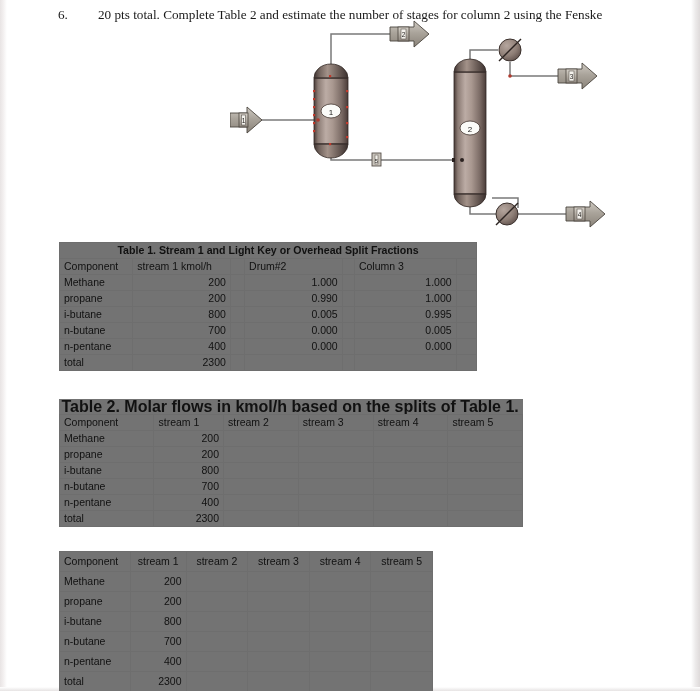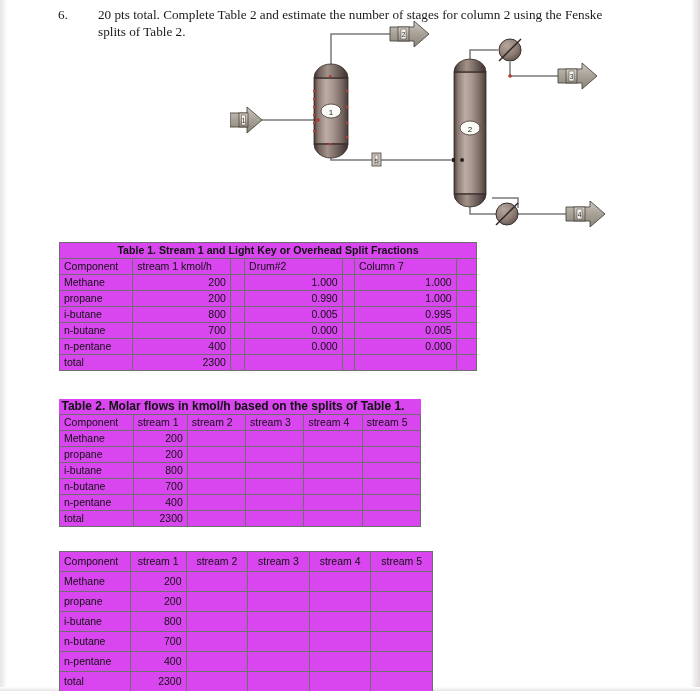--- a/index.html
+++ b/index.html
@@ -62,21 +62,21 @@
   }
   .flowsheet svg { display: block; }
 
   
   .tbl {
     position: absolute;
     border-collapse: collapse;
     font-family: "Liberation Sans", sans-serif;
     font-size: 10.5px;
     color: #111111;
-    background: #d946ef;
+    background: #737373;
   }
   .tbl td {
     border: 1px solid #6e6e6e;
     padding: 1px 4px;
     height: 13px;
     line-height: 13px;
     vertical-align: middle;
     white-space: nowrap;
     overflow: hidden;
   }
@@ -84,21 +84,21 @@
   .tbl td.center { text-align: center; }
   .tbl td.blank { }
   .tbl td.caption {
     text-align: center;
     font-weight: bold;
     font-size: 10.6px;
   }
   .tbl td.caption-left {
     text-align: left;
     font-weight: bold;
-    font-size: 12px;
+    font-size: 16px;
     margin-top: 20px;
   }
   .tbl td.hdr { font-weight: normal; }
 
   
   #table1 { left: 59px; top: 242px; width: 418px; }
   #table1 .c-comp   { width: 72px; }
   #table1 .c-s1     { width: 96px; }
   #table1 .c-gap    { width: 14px; }
   #table1 .c-drum   { width: 96px; }
@@ -127,21 +127,20 @@
 <body>
 
 <div class="page-edge-left"></div>
 <div class="page-edge-right"></div>
 <div class="page-edge-bottom"></div>
 
 <div class="question">
   <span class="q-num">6.</span>
   <div class="q-body">
     <div class="q-line">20 pts total. Complete Table 2 and estimate the number of stages for column 2 using the Fenske</div>
-    <div class="q-line">splits of Table 2.</div>
   </div>
 </div>
 
 <div class="flowsheet">
 <svg width="400" height="220" viewBox="0 0 400 220" xmlns="http://www.w3.org/2000/svg">
   <defs>
 
     <linearGradient id="cylShade" x1="0" y1="0" x2="1" y2="0">
       <stop offset="0%" stop-color="#4a3c38"></stop>
       <stop offset="12%" stop-color="#8b7b74"></stop>
@@ -304,21 +303,21 @@
   <tbody>
     <tr>
       <td class="caption" colspan="7">Table 1. Stream  1 and Light Key or Overhead Split Fractions</td>
     </tr>
     <tr>
       <td class="hdr">Component</td>
       <td class="hdr">stream 1 kmol/h</td>
       <td class="blank"></td>
       <td class="hdr">Drum#2</td>
       <td class="blank"></td>
-      <td class="hdr">Column 7</td>
+      <td class="hdr">Column 3</td>
       <td class="blank"></td>
     </tr>
     <tr>
       <td>Methane</td>
       <td class="num">200</td>
       <td class="blank"></td>
       <td class="num">1.000</td>
       <td class="blank"></td>
       <td class="num">1.000</td>
       <td class="blank"></td>

